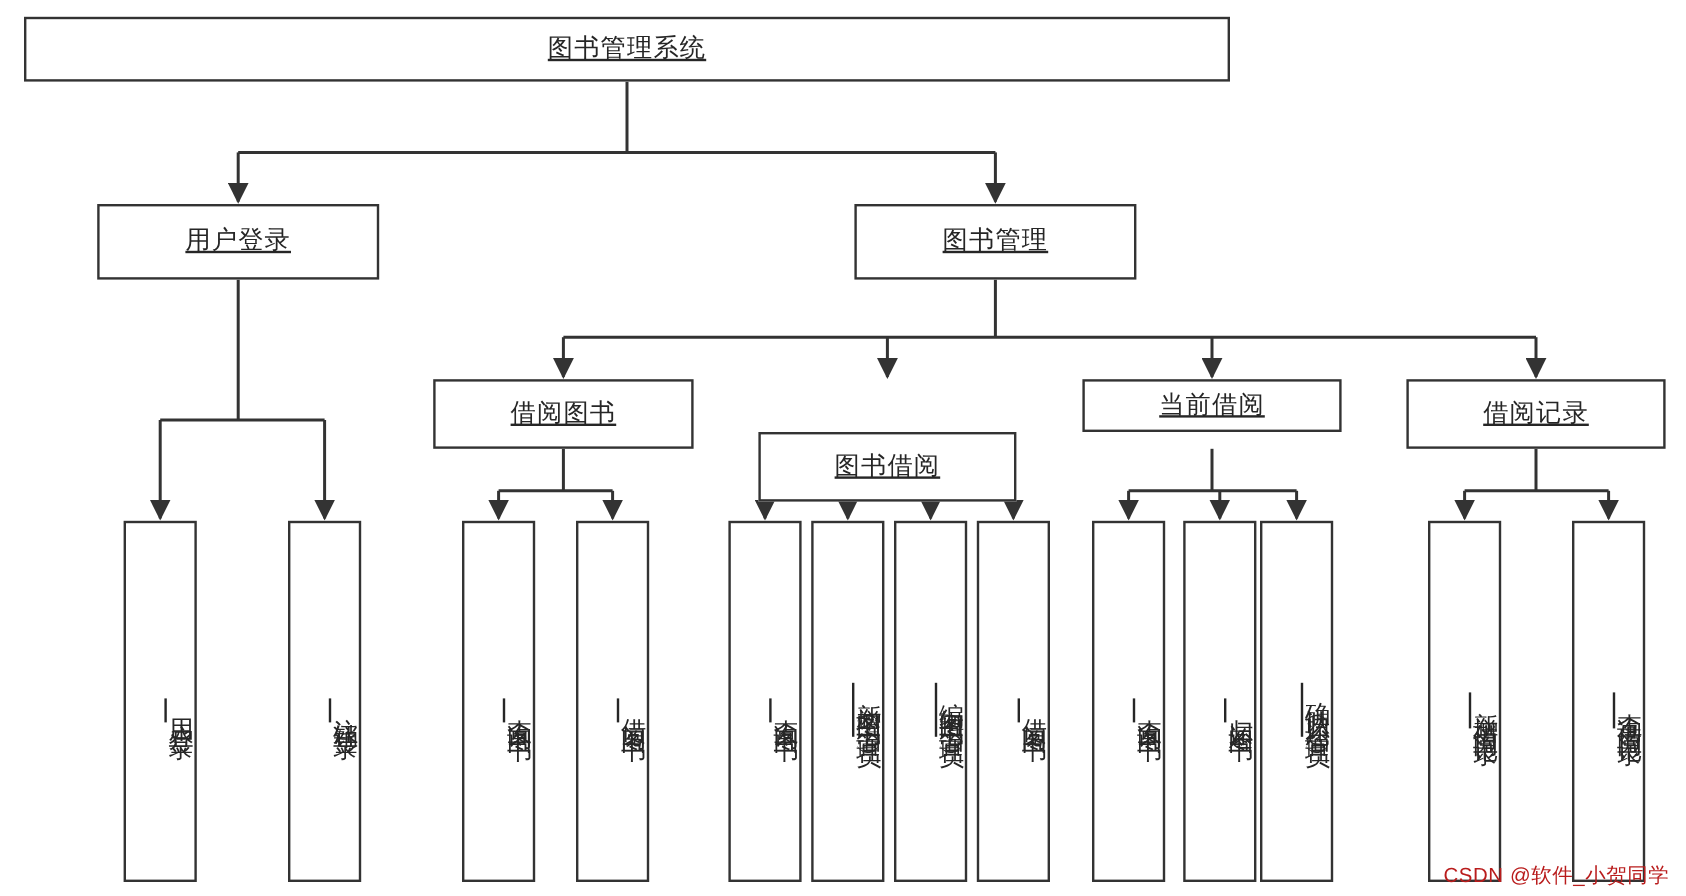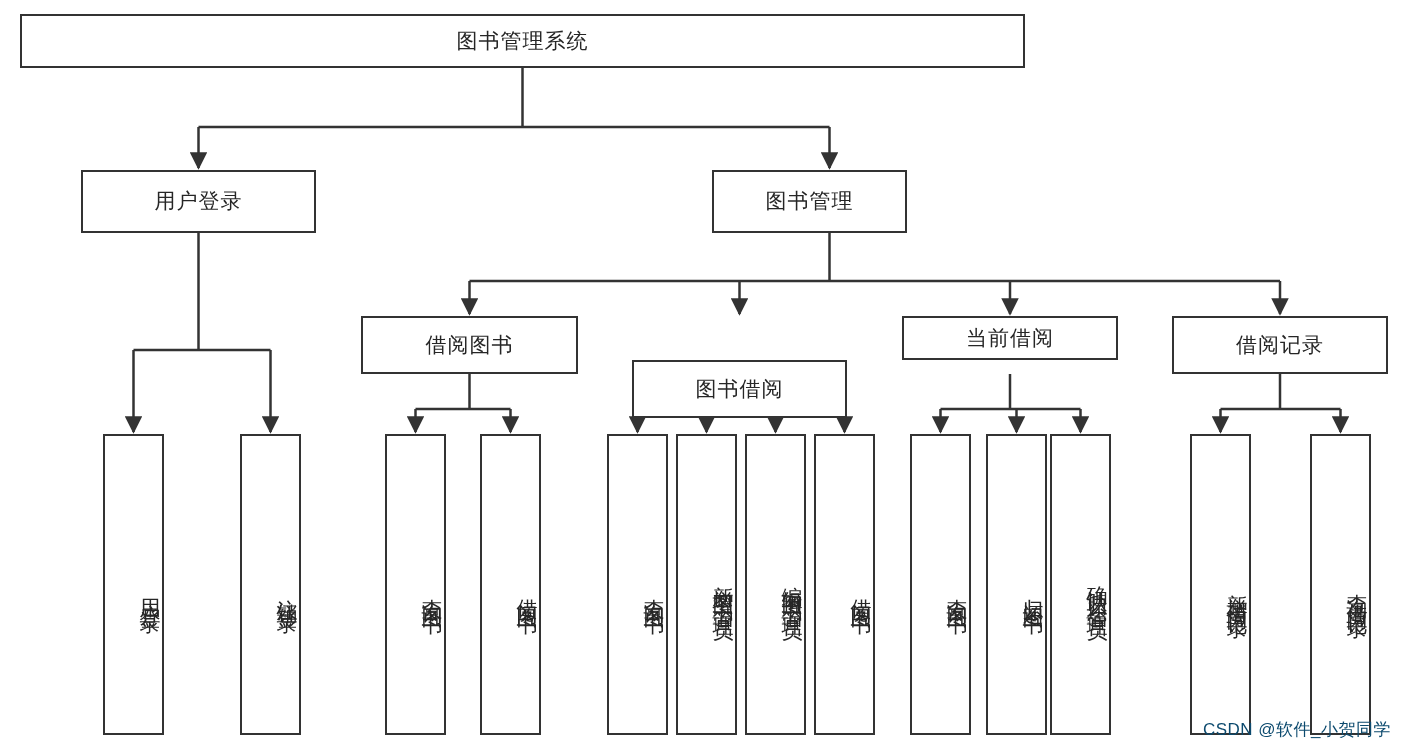--- a/index.html
+++ b/index.html
@@ -26,20 +26,21 @@
   }
   .node {
     position: absolute;
     box-sizing: border-box;
     border: 2px solid #333333;
     background: #ffffff;
     display: flex;
     align-items: center;
     justify-content: center;
     color: #262626;
+    text-decoration: underline;
   }
   .node.horiz {
     font-size: 21px;
     letter-spacing: 1px;
     line-height: 1.25;
   }
   .node.vert {
     writing-mode: vertical-rl;
     text-orientation: upright;
     font-size: 21px;
@@ -48,21 +49,21 @@
     padding-top: 14px;
     align-items: flex-start;
     justify-content: center;
     white-space: nowrap;
   }
   #watermark {
     position: absolute;
     right: 14px;
     bottom: 6px;
     font-size: 17px;
-    color: #0c4a6e;
+    color: #b91c1c;
     letter-spacing: 0.5px;
     white-space: nowrap;
     pointer-events: none;
   }
 </style>
 </head>
 <body>
 
 <div id="canvas">
 
@@ -109,21 +110,21 @@
       </g>
   </svg>
 
   <div id="nodes-layer">
       <div class="node horiz" style="left: 20px; top: 14px; width: 1005px; height: 54px;">
         <span>图书管理系统</span>
       </div>
       <div class="node horiz" style="left: 81px; top: 170px; width: 235px; height: 63px;">
         <span>用户登录</span>
       </div>
-      <div class="node horiz" style="left: 712px; top: 170px; width: 195px; height: 63px;">
+      <div class="node horiz" style="left: 712px; top: 170px; width: 235px; height: 63px;">
         <span>图书管理</span>
       </div>
       <div class="node horiz" style="left: 361px; top: 316px; width: 217px; height: 58px;">
         <span>借阅图书</span>
       </div>
       <div class="node horiz" style="left: 632px; top: 316px; width: 215px; height: 58px; margin-top: 44px;">
         <span>图书借阅</span>
       </div>
       <div class="node horiz" style="left: 902px; top: 316px; width: 216px; height: 44px;">
         <span>当前借阅</span>

